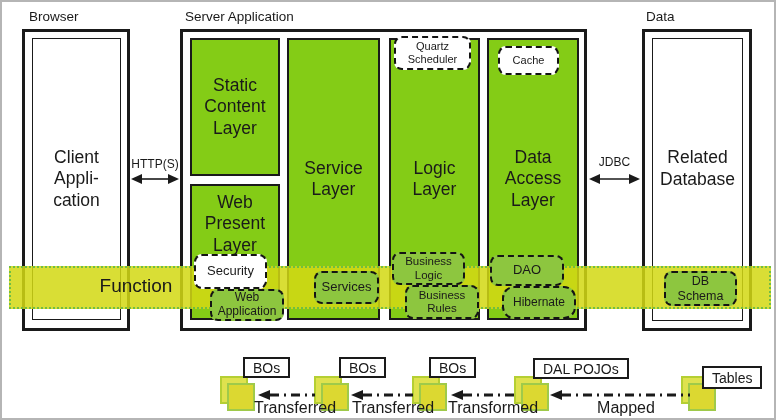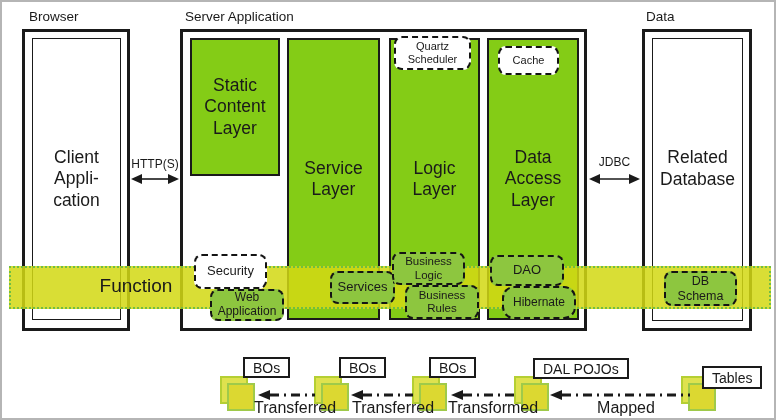--- a/index.html
+++ b/index.html
@@ -60,20 +60,23 @@
       <span style="display:block">Appli-</span>
       <span style="display:block">cation</span>
     </div>
   </div>
 
   <div class="obox" style="left:178px;top:27px;width:407px;height:302px;"></div>
 
   <div class="col" style="left:188px;top:36px;width:90px;height:138px;">
     <div class="ltitle">Static Content Layer</div>
   </div>
+  <div class="col top-align" style="left:188px;top:182px;width:90px;height:136px;justify-content:center;">
+    <div class="ltitle">Web Present Layer</div>
+  </div>
   <div class="col" style="left:285px;top:36px;width:93px;height:282px;">
     <div class="ltitle" style="max-width:70px;">Service Layer</div>
   </div>
   <div class="col" style="left:387px;top:36px;width:91px;height:282px;">
     <div class="ltitle" style="max-width:60px;">Logic Layer</div>
   </div>
   <div class="col" style="left:485px;top:36px;width:92px;height:282px;">
     <div class="ltitle" style="max-width:70px;">Data Access Layer</div>
   </div>
 
@@ -93,21 +96,21 @@
   </div>
   <div class="module" style="left:496px;top:44px;width:61px;height:29px;font-size:11px;">
     <span>Cache</span>
   </div>
   <div class="module" style="left:192px;top:252px;width:73px;height:35px;font-size:13px;">
     <span>Security</span>
   </div>
   <div class="module green" style="left:208px;top:287px;width:74px;height:32px;font-size:12px;">
     <span class="wrap60">Web Application</span>
   </div>
-  <div class="module green" style="left:328px;top:269px;width:65px;height:33px;font-size:13px;align-items:center;">
+  <div class="module green" style="left:312px;top:269px;width:65px;height:33px;font-size:13px;align-items:center;">
     <span>Services</span>
   </div>
   <div class="module green" style="left:390px;top:250px;width:73px;height:33px;font-size:11.5px;">
     <span class="wrap52">Business Logic</span>
   </div>
   <div class="module green" style="left:403px;top:283px;width:74px;height:34px;font-size:11.5px;">
     <span class="wrap52">Business Rules</span>
   </div>
   <div class="module green" style="left:488px;top:253px;width:74px;height:31px;font-size:13px;">
     <span>DAO</span>

